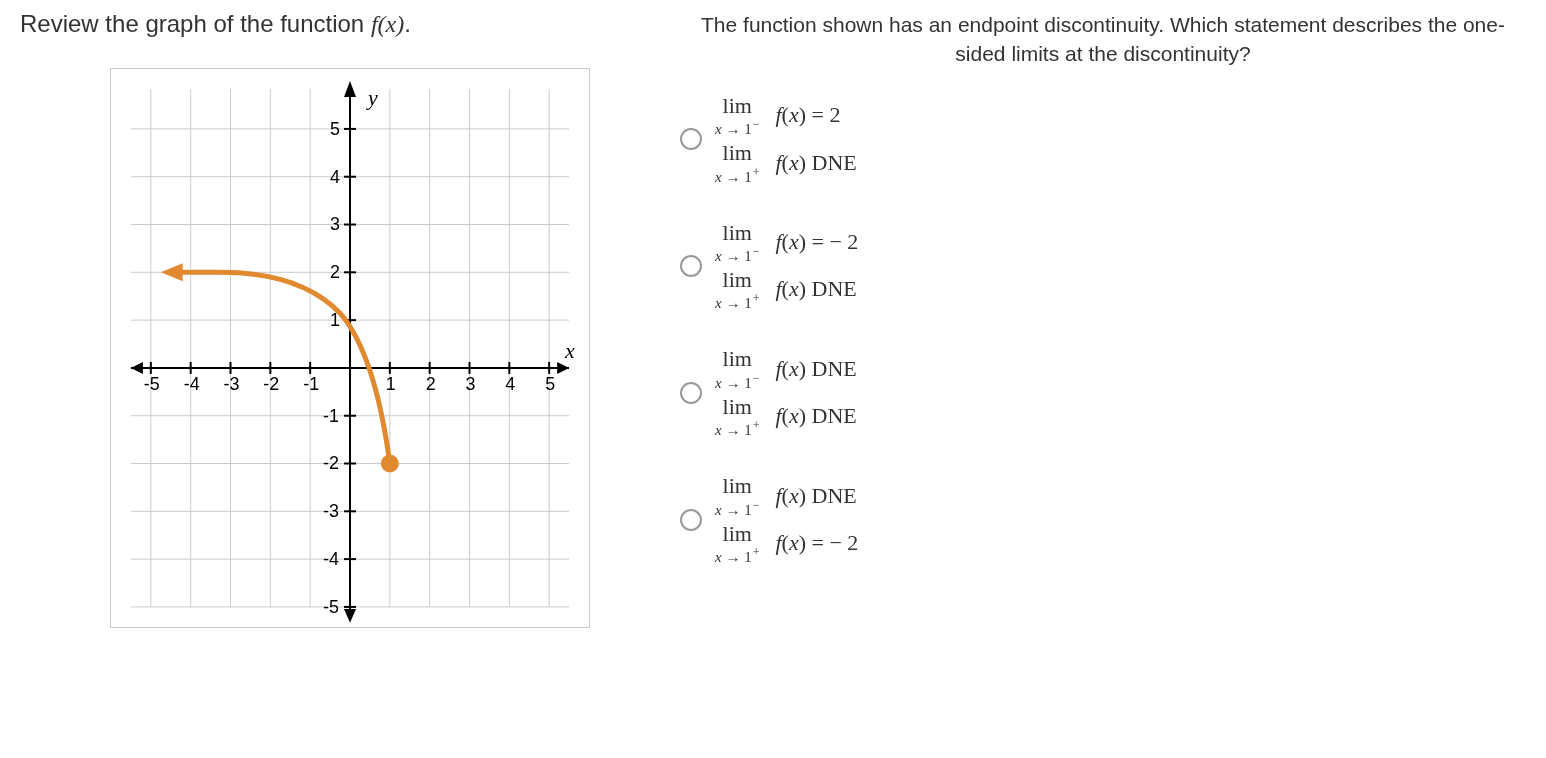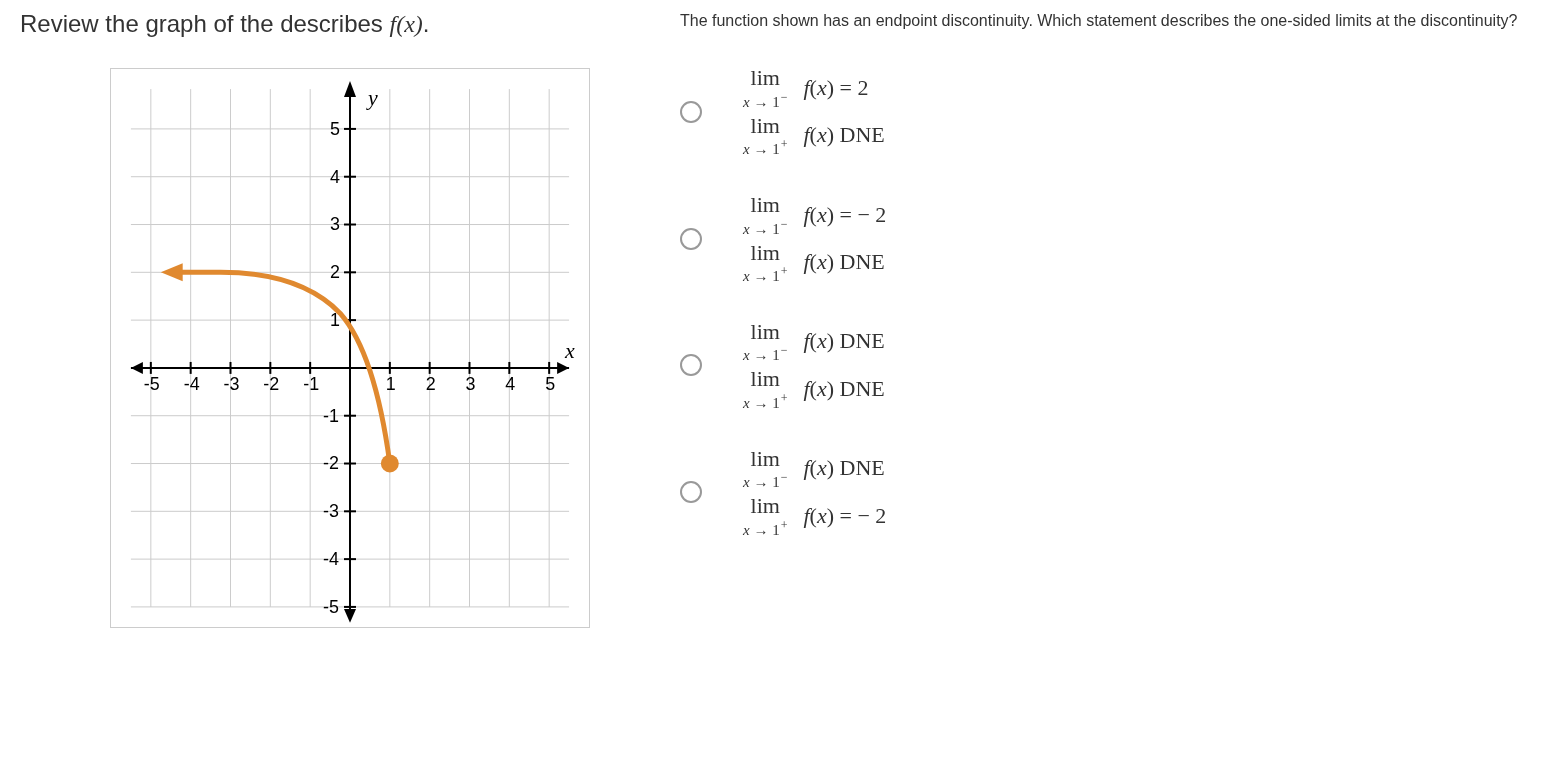--- a/index.html
+++ b/index.html
@@ -15,39 +15,40 @@
       display: flex;
       gap: 80px;
     }
     .left-col { width: 580px; }
     .right-col { flex: 1; }
     .instruction {
       font-size: 24px;
       margin-bottom: 30px;
     }
     .question {
-      font-size: 16px;
-      margin-bottom: 31px;
+      font-size: 21px;
+      margin-bottom: 22px;
       line-height: 1.4;
+      text-align: center;
     }
     .fx { font-style: italic; font-family: 'Times New Roman', serif; }
     .graph-wrap {
       margin-left: 90px;
       width: 480px;
       height: 560px;
       border: 1px solid #ccc;
       position: relative;
       background: #fff;
     }
     .graph-svg { width: 100%; height: 100%; display: block; }
     .options { margin-top: 10px; }
     .option {
       display: flex;
       align-items: center;
-      gap: 41px;
+      gap: 13px;
       margin-bottom: 30px;
     }
     .radio {
       width: 22px;
       height: 22px;
       border: 2px solid #999;
       border-radius: 50%;
       flex-shrink: 0;
       cursor: pointer;
       margin-top: 0;
@@ -64,21 +65,21 @@
     .lim-expr { margin-left: 16px; }
     .ital { font-style: italic; }
     .sup { font-size: 12px; vertical-align: super; margin-left: 1px; }
   </style>
 </head>
 <body>
 
 <div class="container">
   <div class="left-col">
     <div class="instruction">
-      <span>Review the graph of the describes </span><span class="fx">f(x)</span><span>.</span>
+      <span>Review the graph of the function </span><span class="fx">f(x)</span><span>.</span>
     </div>
     <div class="graph-wrap">
       <svg class="graph-svg" viewBox="0 0 480 560">
 
         <g stroke="#ccc" stroke-width="1">
           <line x1="40" y1="20" x2="40" y2="540"></line>
             <line x1="80" y1="20" x2="80" y2="540"></line>
           <line x1="120" y1="20" x2="120" y2="540"></line>
             <line x1="160" y1="20" x2="160" y2="540"></line>
           <line x1="200" y1="20" x2="200" y2="540"></line>

